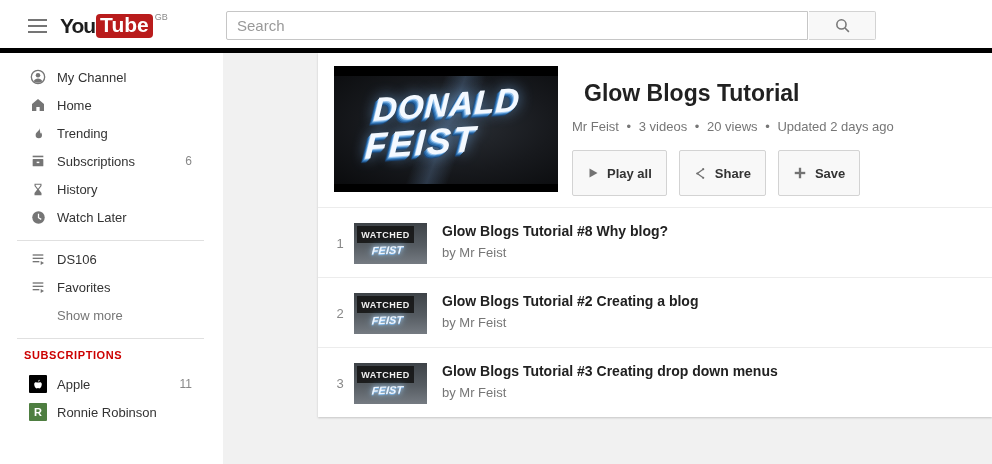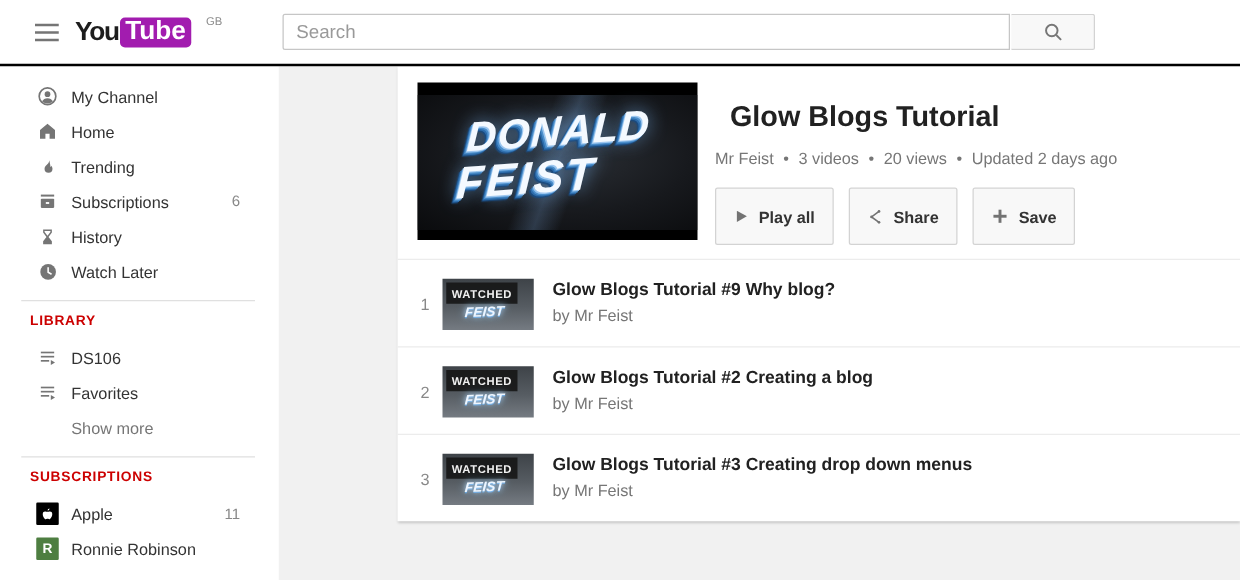--- a/index.html
+++ b/index.html
@@ -1,28 +1,28 @@
 <!DOCTYPE html>
 <html><head>
 <meta charset="utf-8">
 <style>
   html,body{margin:0;padding:0;width:992px;height:464px;overflow:hidden;
     font-family:"Liberation Sans",sans-serif;background:#fff;}
   *{box-sizing:border-box;}
 
   
   .topbar{position:absolute;left:0;top:0;width:992px;height:53px;background:#fff;
-    border-bottom:2px solid #000000;z-index:10;}
+    border-bottom:5px solid #000000;z-index:10;}
   .hamburger{position:absolute;left:28px;top:19px;width:19px;height:14px;cursor:pointer;}
   .hamburger span{display:block;height:2px;background:#757575;margin-bottom:4px;}
   .logo{position:absolute;left:60px;top:14px;display:flex;align-items:flex-start;cursor:pointer;}
   .logo-you{font-size:21px;font-weight:bold;color:#1d1d1d;letter-spacing:-1px;line-height:24px;}
-  .logo-tube{font-size:21px;font-weight:bold;color:#fff;background:#a21caf;border-radius:4px;
+  .logo-tube{font-size:21px;font-weight:bold;color:#fff;background:#b91c1c;border-radius:4px;
     padding:0 4px 2px 4px;margin-left:1px;line-height:22px;}
-  .logo-region{font-size:9px;color:#8a8a8a;margin-left:12px;margin-top:-2px;text-align:right;}
+  .logo-region{font-size:9px;color:#8a8a8a;margin-left:2px;margin-top:-2px;text-align:right;}
   .search-input{position:absolute;left:226px;top:11px;width:582px;height:29px;
     border:1px solid #c6c6c6;border-radius:2px 0 0 2px;padding:0 10px;font-size:15px;
     color:#404040;font-family:"Liberation Sans",sans-serif;outline:none;}
   .search-input::placeholder{color:#999;}
   .search-btn{position:absolute;left:809px;top:11px;width:67px;height:29px;background:#f8f8f8;
     border:1px solid #d3d3d3;border-left:none;border-radius:0 2px 2px 0;cursor:pointer;
     display:flex;align-items:center;justify-content:center;}
 
   
   .sidebar{position:absolute;left:0;top:53px;width:223px;bottom:0;background:#fff;}
@@ -170,21 +170,20 @@
         <svg width="15" height="15" viewBox="0 0 24 24">
             <circle cx="12" cy="12" r="10" fill="#757575"></circle>
             <path d="M12 6v6.4l4.4 2.6" stroke="#fff" stroke-width="2" fill="none"></path>
           </svg>
       </span>
       <span class="lbl">Watch Later</span>
     </div>
   </div>
 
   <div class="side-divider"></div>
-  <div class="section-title">LIBRARY</div>
   <div class="guide-group">
     <div class="side-item">
       <span class="icn">
         <svg width="16" height="16" viewBox="0 0 24 24" fill="#757575">
             <rect x="4" y="5" width="16" height="2"></rect>
             <rect x="4" y="10" width="16" height="2"></rect>
             <rect x="4" y="15" width="10" height="2"></rect>
             <path d="M16 15v6l5-3z"></path>
           </svg>
       </span>
@@ -287,21 +286,21 @@
       </div>
     </div>
 
     <div class="vrow">
       <div class="v-index">1</div>
       <div class="v-thumb">
         <div class="watched">WATCHED</div>
         <div class="v-thumb-feist">FEIST</div>
       </div>
       <div class="v-text">
-        <div class="v-title">Glow Blogs Tutorial #9 Why blog?</div>
+        <div class="v-title">Glow Blogs Tutorial #8 Why blog?</div>
         <div class="v-by">by Mr Feist</div>
       </div>
     </div>
 
     <div class="vrow">
       <div class="v-index">2</div>
       <div class="v-thumb">
         <div class="watched">WATCHED</div>
         <div class="v-thumb-feist">FEIST</div>
       </div>

